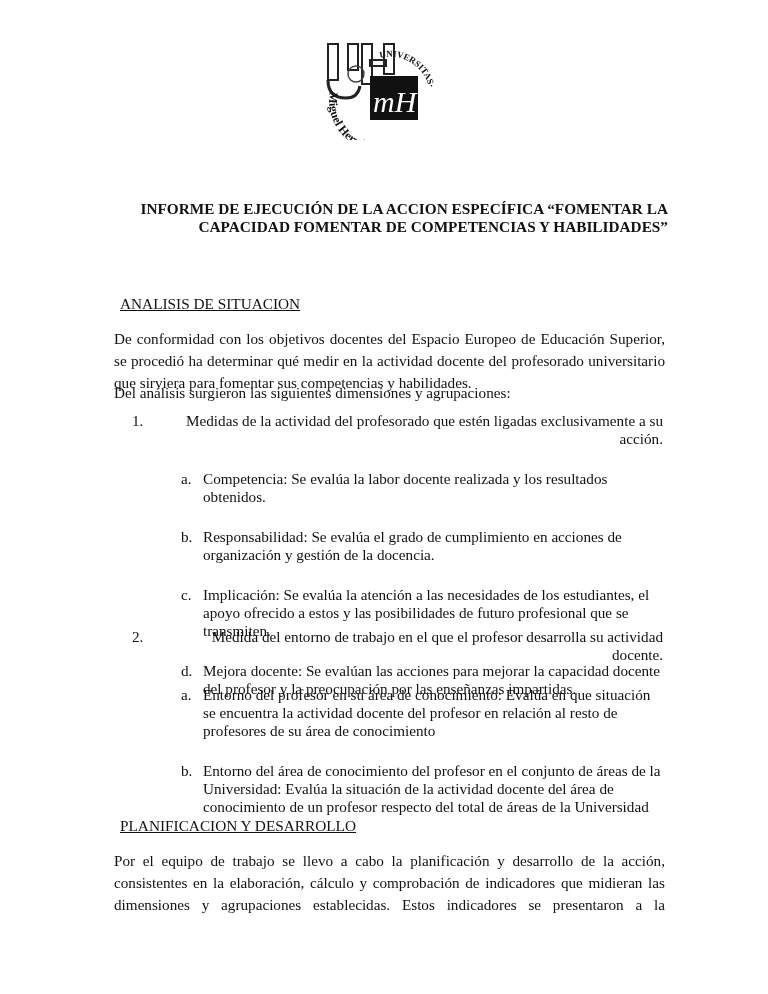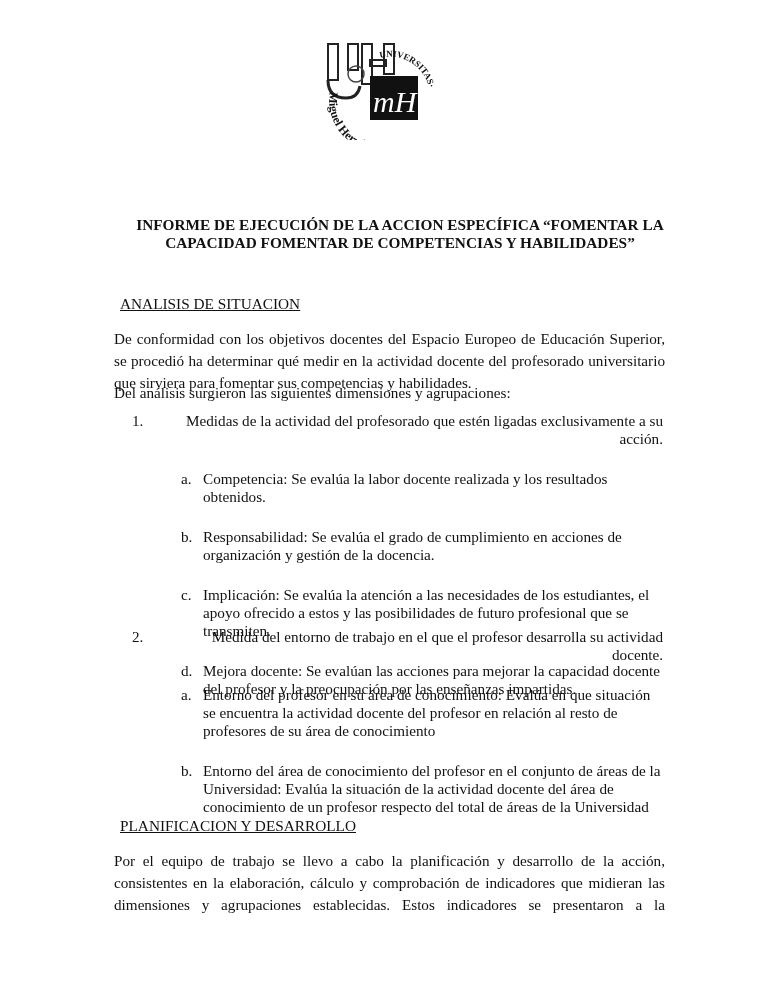--- a/index.html
+++ b/index.html
@@ -7,22 +7,22 @@
     width: 768px; height: 994px; position: relative; overflow: hidden;
     font-family: "Liberation Serif", "DejaVu Serif", serif;
     color: #111111;
     font-size: 15.2px;
   }
   .logo {
     position: absolute; left: 318px; top: 40px; width: 120px; height: 100px;
   }
   .title {
     position: absolute; left: 100px; width: 568px; top: 200px;
-    text-align: center; font-weight: bold; font-size: 15.3px; line-height: 18px;
-    margin: 16px;
+    text-align: right; font-weight: bold; font-size: 15.3px; line-height: 18px;
+    margin: 0;
   }
   .heading {
     position: absolute; left: 108px; text-decoration: underline;
     font-size: 15.3px; margin: 12px; font-weight: normal;
   }
   .para {
     position: absolute; left: 108px; width: 551px; margin: 6px;
     line-height: 22px; text-align: justify; text-align-last: left;
   }
   .para.justify-full-last { text-align-last: justify; }

